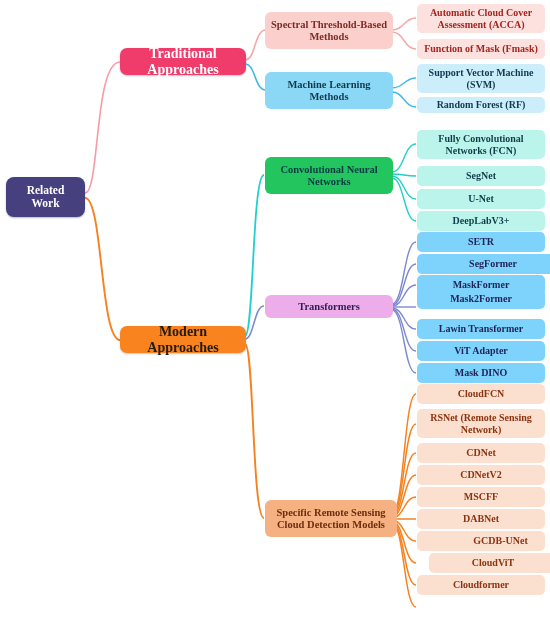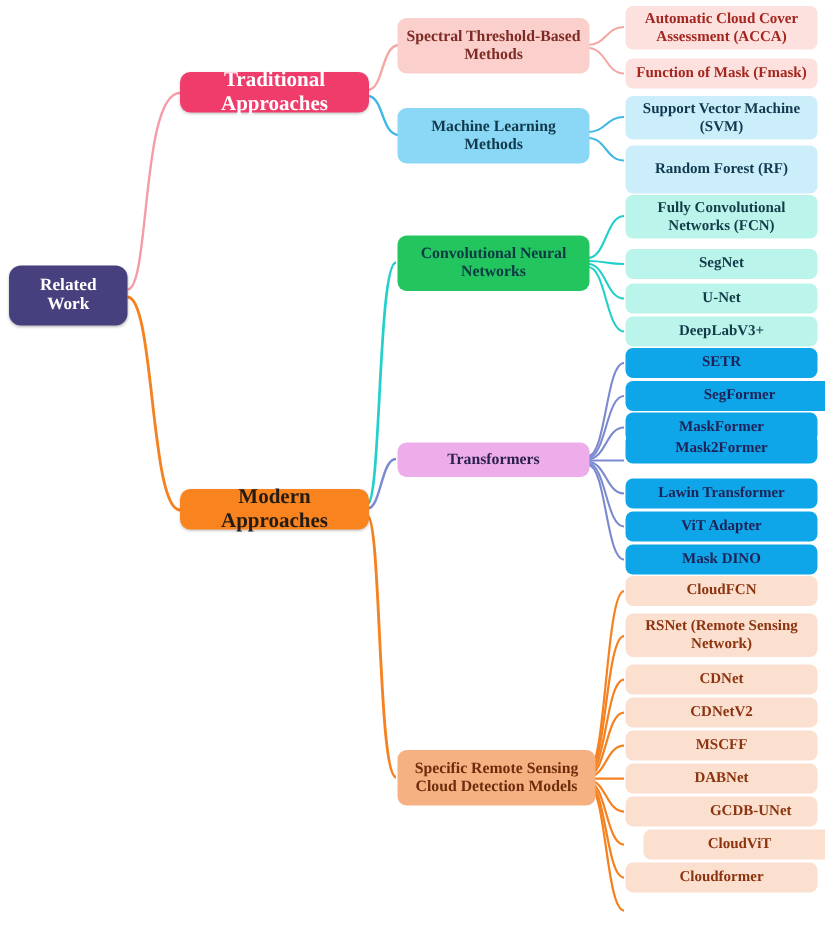--- a/index.html
+++ b/index.html
@@ -71,21 +71,21 @@
   
   .lvl3{
     font-weight:bold;
     font-size:10px;
     border-radius:5px;
     justify-content:center;
   }
   .l-spectral{background:#fce1df;color:#a4261f;}
   .l-ml{background:#cceefb;color:#10394f;}
   .l-cnn{background:#bbf4ea;color:#123c4a;}
-  .l-trans{background:#0ea5e9;color:#1f2256;}
+  .l-trans{background:#7dd3fc;color:#1f2256;}
   .l-srs{background:#fbe0cf;color:#8c3310;}
 </style>
 </head>
 <body>
 
 <div id="mindmap">
 
   <svg id="links" viewBox="0 0 550 617">
 
     <path d="M85,193 C100,193 94,62 120,62" stroke="#f59ca6" stroke-width="1.6" fill="none"></path>
@@ -172,21 +172,21 @@
 Assessment (ACCA)</span>
   </div>
   <div class="node lvl3 l-spectral" style="left:417px;top:39px;width:128px;height:20px;">
     <span class="node-label">Function of Mask (Fmask)</span>
   </div>
 
   <div class="node lvl3 l-ml" style="left:417px;top:64px;width:128px;height:29px;">
     <span class="node-label">Support Vector Machine
 (SVM)</span>
   </div>
-  <div class="node lvl3 l-ml" style="left:417px;top:97px;width:128px;height:32px;">
+  <div class="node lvl3 l-ml" style="left:417px;top:97px;width:128px;height:16px;">
     <span class="node-label">Random Forest (RF)</span>
   </div>
 
   <div class="node lvl3 l-cnn" style="left:417px;top:130px;width:128px;height:29px;">
     <span class="node-label">Fully Convolutional
 Networks (FCN)</span>
   </div>
   <div class="node lvl3 l-cnn" style="left:417px;top:166px;width:128px;height:20px;">
     <span class="node-label">SegNet</span>
   </div>

